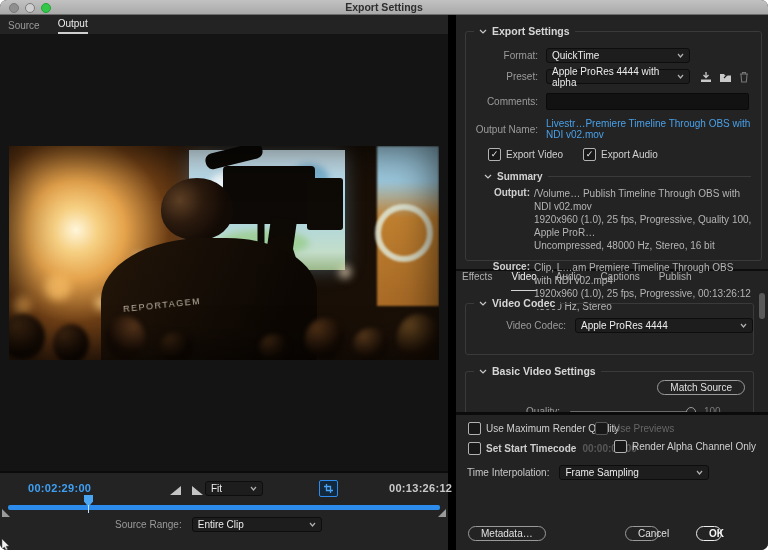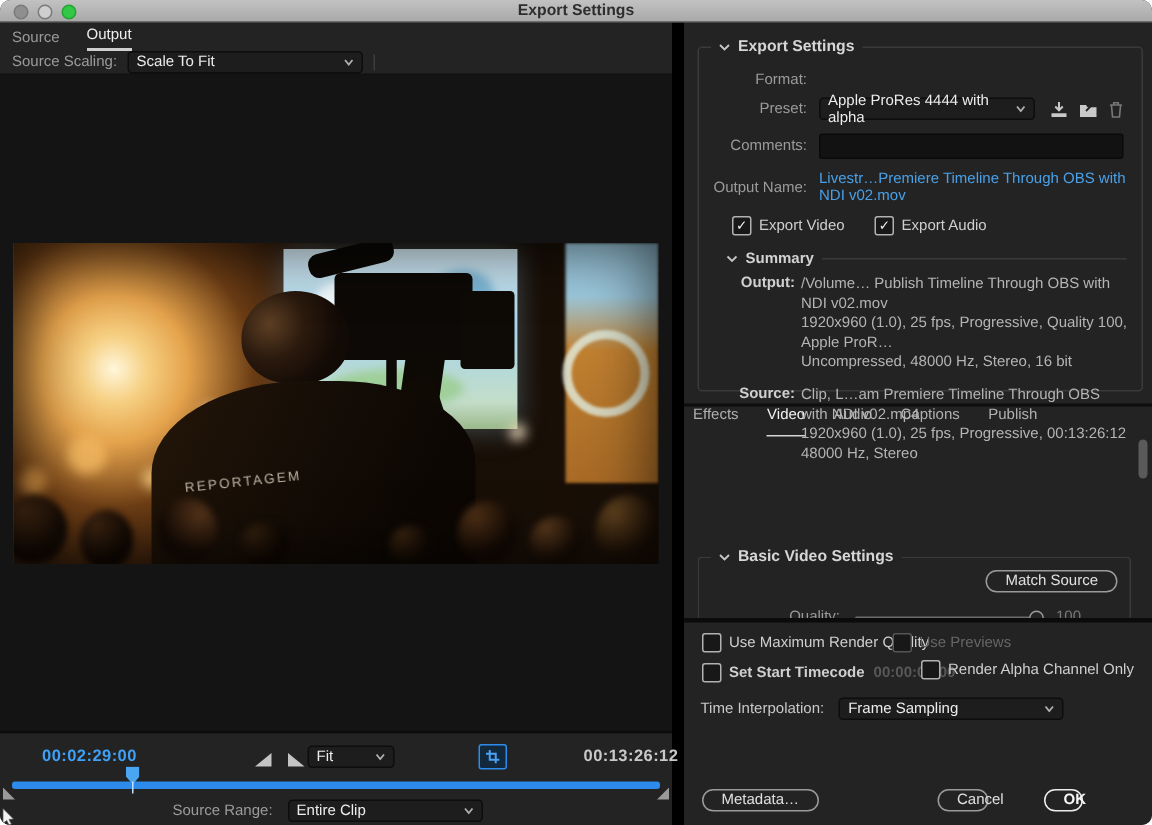--- a/index.html
+++ b/index.html
@@ -134,30 +134,20 @@
     <span class="title">Export Settings</span>
   </div>
 
   <div class="main">
 
     <div class="left">
       <div class="ltabs">
         <span class="ltab">Source</span>
         <span class="ltab active">Output</span>
       </div>
-      <div class="scalingrow">
-        <span class="lbl">Source Scaling:</span>
-        <div class="dd" style="width:145px;margin-left:7px;">
-          <span>Scale To Fit</span>
-          <svg width="7" height="5" viewBox="0 0 7 5">
-              <polyline points="1,1 3.5,4 6,1" fill="none" stroke="#b0b0b0" stroke-width="1.2"></polyline>
-            </svg>
-        </div>
-        <span class="sep"></span>
-      </div>
 
       <div class="preview">
         <div class="art">
           <div class="glow"></div>
           <div class="screen">
             <span class="blob" style="left:18px;top:22px;width:34px;height:46px;background:#f2fbff;"></span>
             <span class="blob" style="left:70px;top:30px;width:22px;height:40px;background:#e8f6fb;"></span>
             <span class="blob" style="left:100px;top:14px;width:40px;height:30px;background:#7fb9d8;"></span>
             <span class="blob" style="left:30px;top:80px;width:90px;height:26px;background:#9fcf9a;"></span>
           </div>
@@ -238,20 +228,26 @@
         <div class="grp export">
           <div class="grp-h">
             <svg width="8" height="5" viewBox="0 0 8 5">
                 <polyline points="1,1 4,4 7,1" fill="none" stroke="#c8c8c8" stroke-width="1.2"></polyline>
               </svg>
             <span>Export Settings</span>
           </div>
           <div style="padding-top:16px;">
             <div class="frow">
               <span class="lbl">Format:</span>
+              <div class="dd">
+                <span>QuickTime</span>
+                <svg width="7" height="5" viewBox="0 0 7 5">
+                    <polyline points="1,1 3.5,4 6,1" fill="none" stroke="#b0b0b0" stroke-width="1.2"></polyline>
+                  </svg>
+              </div>
             </div>
             <div class="frow">
               <span class="lbl">Preset:</span>
               <div class="dd">
                 <span>Apple ProRes 4444 with alpha</span>
                 <svg width="7" height="5" viewBox="0 0 7 5">
                     <polyline points="1,1 3.5,4 6,1" fill="none" stroke="#b0b0b0" stroke-width="1.2"></polyline>
                   </svg>
               </div>
               <svg style="margin-left:10px;" width="12" height="12" viewBox="0 0 12 12">
@@ -309,20 +305,37 @@
       <div class="rtabs">
         <span class="rtab">Effects</span>
         <span class="rtab active">Video</span>
         <span class="rtab">Audio</span>
         <span class="rtab">Captions</span>
         <span class="rtab">Publish</span>
       </div>
 
       <div class="tabcontent">
         <div class="scrollthumb"></div>
+        <div class="grp codec">
+          <div class="grp-h">
+            <svg width="8" height="5" viewBox="0 0 8 5">
+                <polyline points="1,1 4,4 7,1" fill="none" stroke="#c8c8c8" stroke-width="1.2"></polyline>
+              </svg>
+            <span>Video Codec</span>
+          </div>
+          <div class="codec-row">
+            <span class="lbl">Video Codec:</span>
+            <div class="dd">
+              <span>Apple ProRes 4444</span>
+              <svg width="7" height="5" viewBox="0 0 7 5">
+                  <polyline points="1,1 3.5,4 6,1" fill="none" stroke="#b0b0b0" stroke-width="1.2"></polyline>
+                </svg>
+            </div>
+          </div>
+        </div>
         <div class="grp basic">
           <div class="grp-h">
             <svg width="8" height="5" viewBox="0 0 8 5">
                 <polyline points="1,1 4,4 7,1" fill="none" stroke="#c8c8c8" stroke-width="1.2"></polyline>
               </svg>
             <span>Basic Video Settings</span>
           </div>
           <button class="pill matchsrc">Match Source</button>
           <div class="qrow">
             <span class="lbl">Quality:</span>

